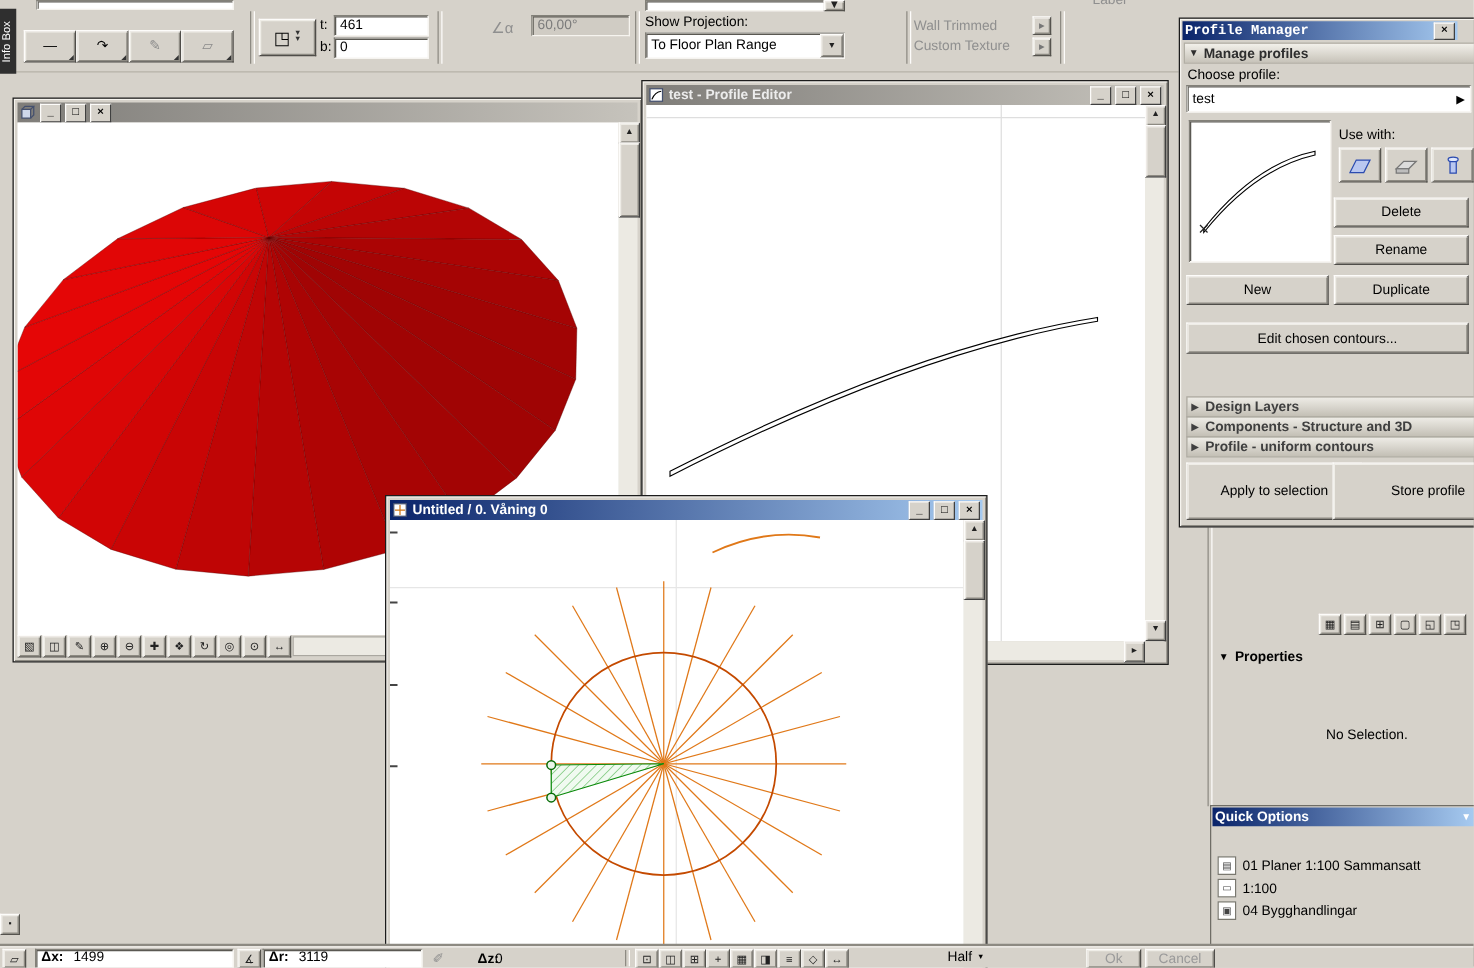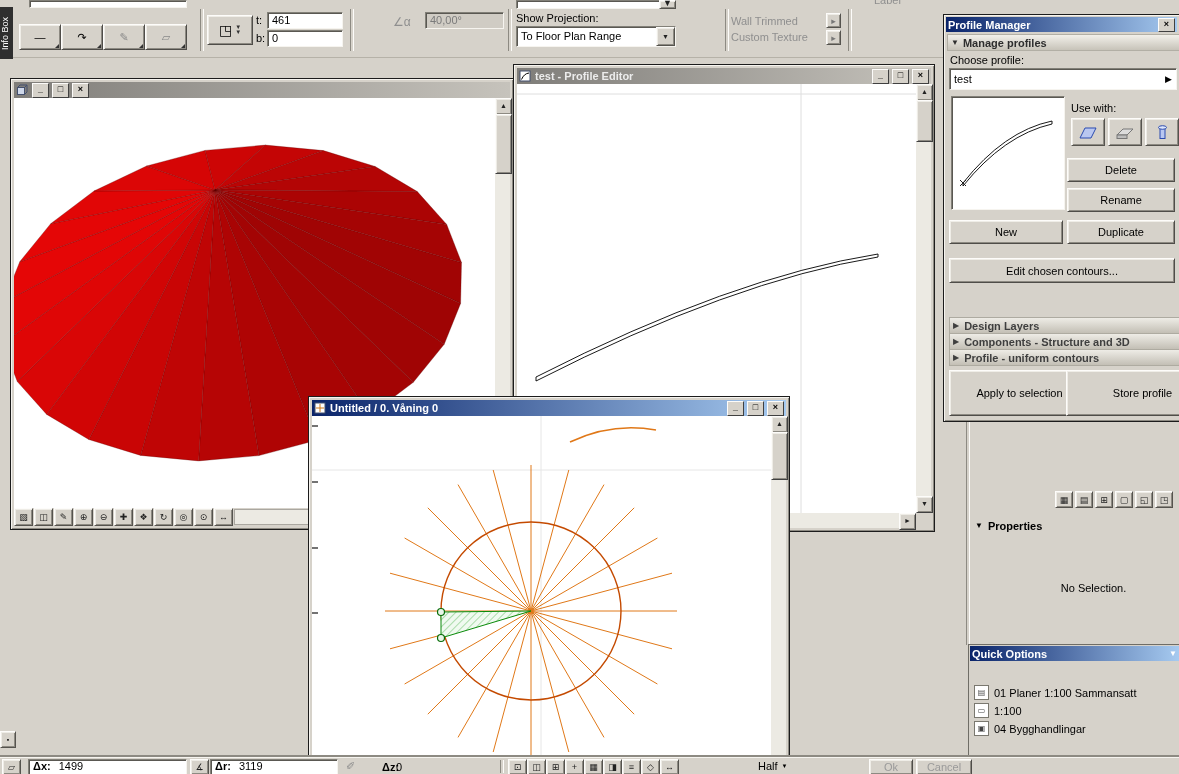--- a/index.html
+++ b/index.html
@@ -101,21 +101,21 @@
       </div>
     <span class="lbl" style="left:256px;top:32px;">b:</span>
     <div class="sunken" style="left:267px;top:30px;width:74px;height:15px;">
         <span class="txt">0</span>
       </div>
 
     <div class="sep-v" style="left:350px;top:9px;height:42px;"></div>
 
     <span class="lbl dim" style="left:393px;top:15px;font-size:12px;">∠α</span>
     <div class="sunken gray-field" style="left:425px;top:12px;width:77px;height:15px;">
-        <span class="txt">40,00°</span>
+        <span class="txt">60,00°</span>
       </div>
 
     <div class="sep-v" style="left:508px;top:9px;height:42px;"></div>
 
     <span class="lbl" style="left:516px;top:12px;text-align:center;">Show Projection:</span>
     <div class="sunken" style="left:516px;top:26px;width:158px;height:19px;">
       <span class="txt" style="padding-top:3px;">To Floor Plan Range</span>
       <span class="mini" style="position:absolute;right:0;top:0;width:17px;height:17px;">
           <span style="font-size:7px;">▼</span>
         </span>
@@ -330,21 +330,21 @@
           <path d="M 258 26 Q 300 6 344 14" fill="none" stroke="#e07818" stroke-width="1.5"></path>
         </svg>
     </div>
     <div class="sb" style="left:462px;top:19px;width:15px;height:360px;">
       <span class="sbtn" style="left:0;top:0;">▲</span>
       <span class="thumb" style="left:0;top:16px;width:15px;height:46px;"></span>
     </div>
   </div>
 
   <div class="w" style="left:943px;top:14px;width:236px;height:406px;z-index:6;">
-    <div class="tbar" style="left:2px;top:2px;right:3px;height:15px;">
+    <div class="tbar" style="left:2px;top:2px;right:14px;height:15px;font-family:Liberation Mono, monospace;">
       <span class="t">Profile Manager</span>
       <span class="tbtn" style="height:12px;">×</span>
     </div>
     <div class="pm-hdr" style="left:3px;top:19px;width:230px;height:15px;">
       <span class="arrow8">▼</span>
       <span>Manage profiles</span>
     </div>
     <span class="lbl" style="left:6px;top:39px;">Choose profile:</span>
     <div class="sunken" style="left:5px;top:53px;width:226px;height:20px;">
       <span class="txt" style="padding-top:4px;">test</span>

